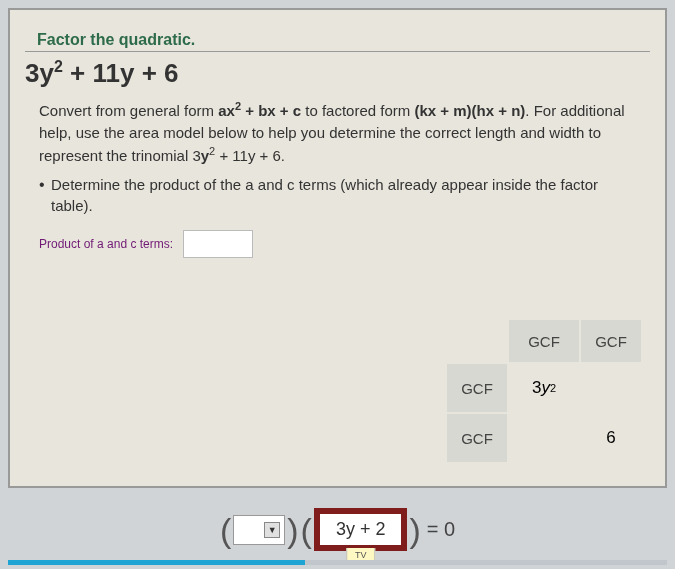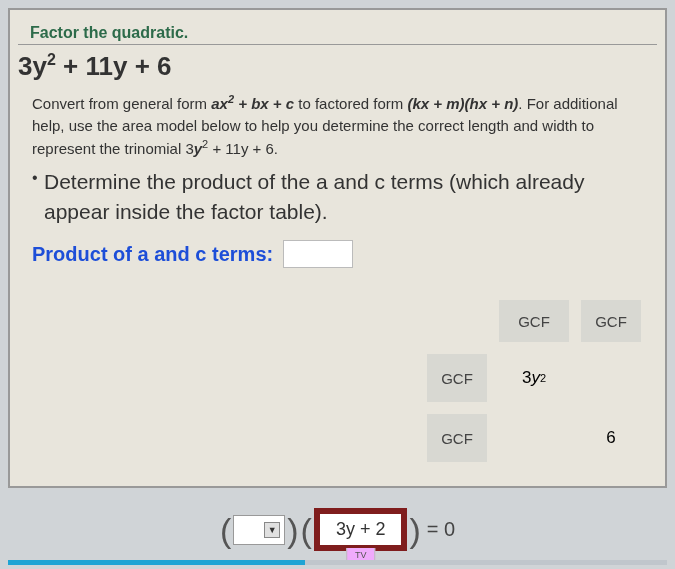--- a/index.html
+++ b/index.html
@@ -12,21 +12,21 @@
       background: #d0d4d7;
       width: 675px;
       height: 569px;
       overflow: hidden;
       position: relative;
     }
     .container {
       background: #e8e5dc;
       border: 2px solid #999;
       margin: 8px;
-      padding: 8px;
+      padding: 15px;
       height: 480px;
       position: relative;
     }
     .title-bar {
       color: #2d6b4a;
       font-weight: bold;
       font-size: 16px;
       padding: 6px 12px 2px 12px;
       border-bottom: 1px solid #999;
     }
@@ -41,67 +41,65 @@
       font-size: 16px;
       vertical-align: super;
     }
     .body-text {
       padding: 0 14px;
       font-size: 15px;
       color: #333;
       line-height: 1.45;
     }
     .body-text .italic {
-      font-style: italic;
       font-weight: bold;
     }
     .body-text sup {
       font-size: 11px;
     }
     .bullet {
       padding: 8px 14px 4px 26px;
-      font-size: 21px;
+      font-size: 15px;
       color: #333;
       position: relative;
       line-height: 1.4;
     }
     .bullet::before {
       content: "•";
       position: absolute;
       left: 14px;
       top: 8px;
       font-size: 16px;
     }
     .product-row {
       display: flex;
       align-items: center;
       gap: 10px;
       padding: 10px 14px 0 14px;
     }
     .product-label {
-      font-size: 20px;
-      color: #1d4ed8;
-      font-weight: bold;
+      font-size: 12px;
+      color: #701a75;
     }
     .product-input {
       width: 70px;
       height: 28px;
       background: #fff;
       border: 1px solid #bbb;
       padding: 0 6px;
       font-size: 14px;
     }
     .area-model {
       position: absolute;
       right: 24px;
       bottom: 24px;
       display: grid;
       grid-template-columns: 60px 70px 60px;
       grid-template-rows: 42px 48px 48px;
-      gap: 12px;
+      gap: 2px;
     }
     .cell {
       display: flex;
       align-items: center;
       justify-content: center;
       font-size: 15px;
     }
     .gcf-cell {
       background: #d8d8d2;
       color: #444;
@@ -157,21 +155,21 @@
       font-size: 18px;
       font-weight: 500;
       color: #333;
       position: relative;
     }
     .tv-tab {
       position: absolute;
       bottom: -18px;
       left: 50%;
       transform: translateX(-50%);
-      background: #f0abfc;
+      background: #fef9c3;
       border: 1px solid #bbb;
       border-top: none;
       font-size: 9px;
       padding: 2px 8px;
       color: #555;
     }
     .equals {
       font-size: 20px;
       margin-left: 4px;
       color: #444;

